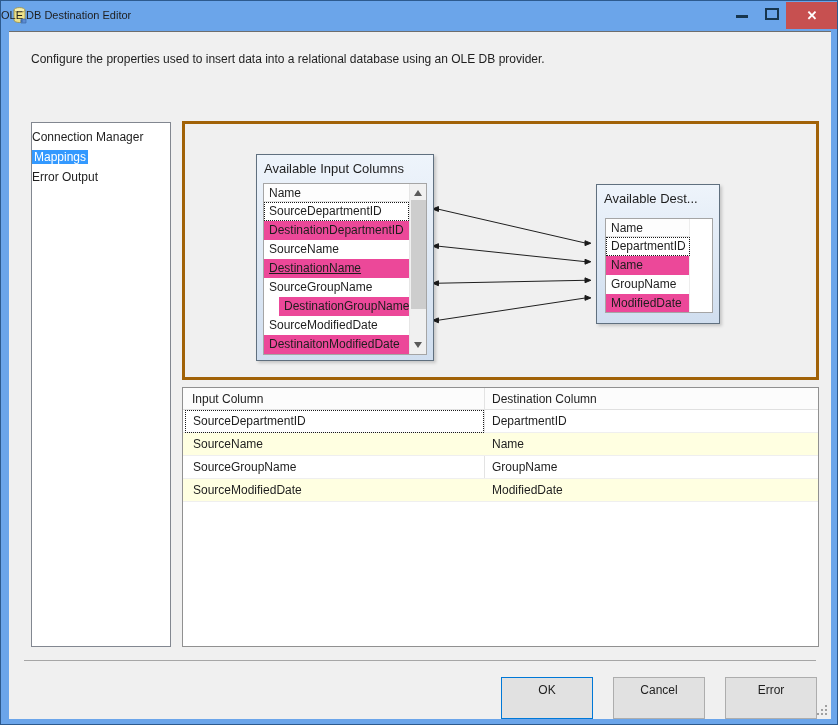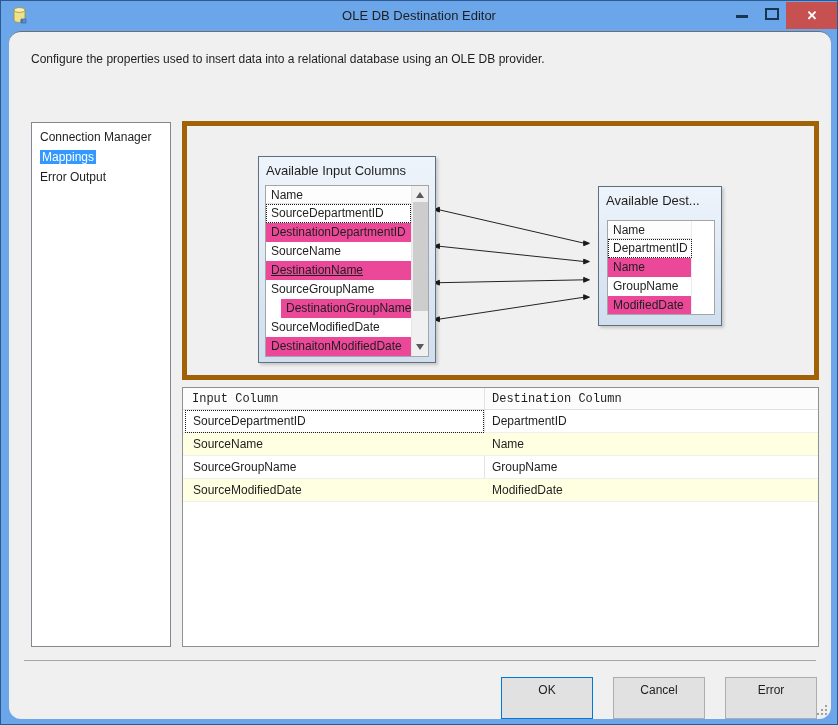--- a/index.html
+++ b/index.html
@@ -6,43 +6,43 @@
   html,body { width:838px; height:725px; }
   body { font-family:"Liberation Sans", sans-serif; color:#1e1e1e; }
 
   .window { position:relative; width:838px; height:725px;
     background:#6BA5EA; border:1px solid #2d5a8e; overflow:hidden; }
 
   
   .titlebar { position:absolute; left:0; top:0; right:0; height:29px; }
   .title-icon { position:absolute; left:8px; top:4px; width:22px; height:22px; }
   .title-text { position:absolute; left:0; right:0; top:0; height:29px;
-    line-height:29px; text-align:center; font-size:13px; color:#1e1e1e; }
+    line-height:29px; font-size:11px; color:#1e1e1e; }
   .winbtn { position:absolute; top:0; height:27px; cursor:default; }
   .btn-min { left:728px; width:26px; }
   .btn-min .dash { position:absolute; left:7px; top:14px; width:12px; height:3px; background:#17364f; }
   .btn-max { left:758px; width:26px; }
   .btn-max .sq { position:absolute; left:6px; top:7px; width:14px; height:12px; border:2px solid #17364f; }
   .btn-close { left:785px; width:52px; top:1px; height:27px; background:#C75050;
     color:#ffffff; font-size:13px; font-weight:bold; text-align:center; line-height:27px; }
 
   
   .content { position:absolute; left:8px; top:30px; width:822px; height:688px;
-    background:#F0F0F0; border-top:1px solid #6e6e6e;border-radius:12px; }
+    background:#F0F0F0; border-top:1px solid #6e6e6e; }
 
   .banner { position:absolute; left:22px; top:20px; width:780px; font-size:12px; }
 
   .sidebar { position:absolute; left:22px; top:90px; width:140px; height:525px;
     background:#ffffff; border:1px solid #828790; padding-top:4px; }
-  .side-item { height:20px; line-height:20px; padding-left:8px; font-size:12px; white-space:nowrap; }
+  .side-item { height:20px; line-height:20px; font-size:12px; white-space:nowrap; }
   .side-item .sel { background:#3399FF; color:#ffffff; padding:0 2px; }
 
   
   .diagram { position:absolute; left:173px; top:89px; width:637px; height:259px;
-    background:#F0F0F0; border:5px solid #a16207; }
+    background:#F0F0F0; border:3px solid #a16207; }
   .diagram svg.links { position:absolute; left:0; top:0; width:100%; height:100%; }
 
   .ibox { position:absolute; background:linear-gradient(#eef4fb,#d0deef);
     border:1px solid #60707f; box-shadow:2px 2px 3px rgba(0,0,0,0.18); }
   .ibox-title { font-size:13px; padding:6px 7px 2px 7px; white-space:nowrap; overflow:hidden; }
   .itable { position:absolute; background:#ffffff; border:1px solid #a5a5a5; overflow:hidden; }
   .ithead { height:18px; line-height:18px; font-size:12px; padding-left:5px;
     border-bottom:1px solid #e2e2e2; background:#fdfdfd; }
   .irow { height:19px; line-height:18px; font-size:12px; padding-left:5px;
     background:#ffffff; white-space:nowrap; overflow:hidden; }
@@ -55,21 +55,21 @@
   .arrow-up { top:6px; border-left:4px solid transparent; border-right:4px solid transparent;
     border-bottom:6px solid #5a5a5a; }
   .arrow-down { bottom:6px; border-left:4px solid transparent; border-right:4px solid transparent;
     border-top:6px solid #5a5a5a; }
   .thumb { position:absolute; left:1px; width:15px; background:#CDCDCD; }
 
   
   .grid-panel { position:absolute; left:173px; top:355px; width:637px; height:260px;
     background:#ffffff; border:1px solid #909090; }
   .grid-head { position:absolute; left:0; top:0; right:0; height:22px; background:#fcfcfc;
-    border-bottom:1px solid #e0e0e0;font-family:Liberation Mono, monospace; }
+    border-bottom:1px solid #e0e0e0; }
   .grid-head .h1 { position:absolute; left:9px; top:0; line-height:22px; font-size:12px; }
   .grid-head .h2 { position:absolute; left:309px; top:0; line-height:22px; font-size:12px; }
   .grid-vline { position:absolute; left:301px; top:0; width:1px; height:114px; background:#e3e3e3; }
   .grow { position:absolute; left:0; right:0; height:23px; border-bottom:1px solid #efefef; }
   .grow.alt { background:#FFFFE1; }
   .gcell { position:absolute; top:0; height:23px; line-height:23px; font-size:12px;
     padding-left:8px; white-space:nowrap; overflow:hidden; }
   .gc1 { left:2px; width:299px; }
   .gc2 { left:301px; right:2px; }
   .gcell.focused { outline:1px dotted #1a1a1a; outline-offset:-1px; }

